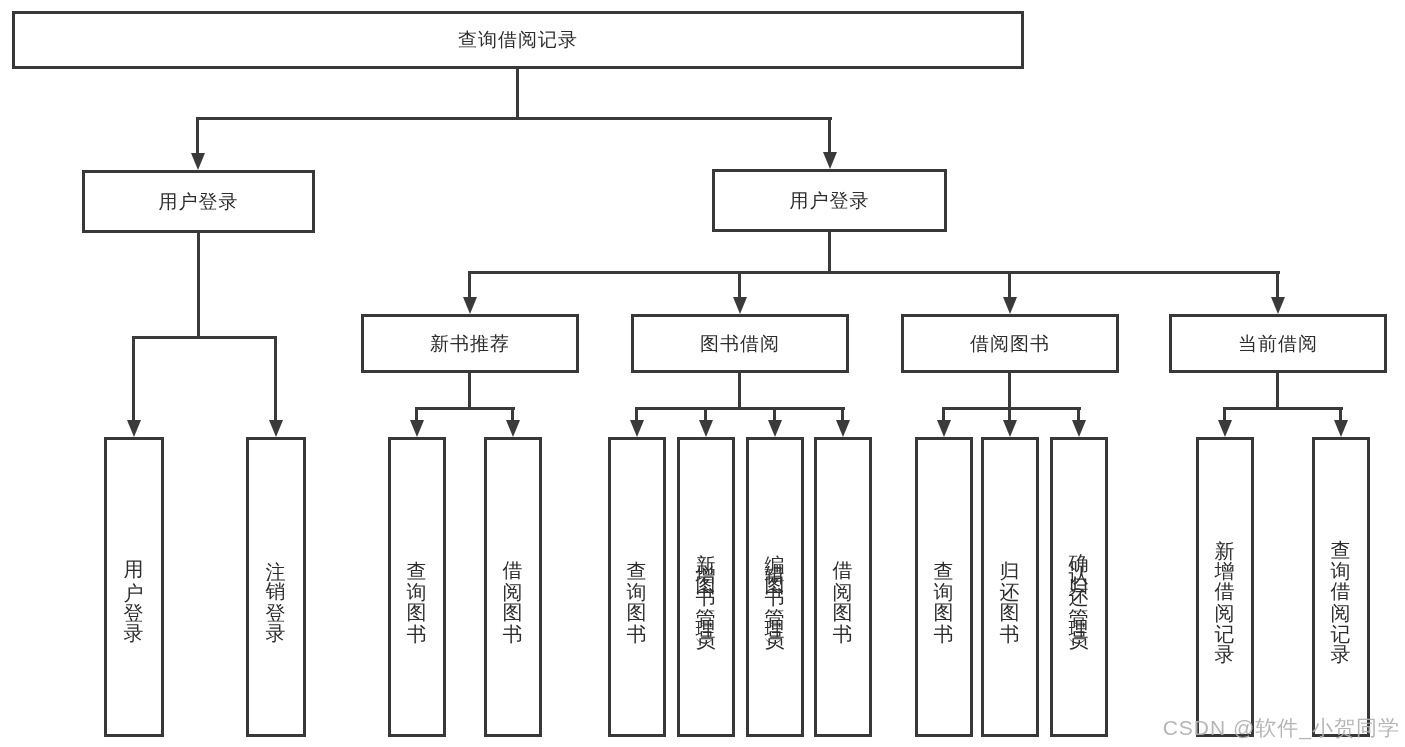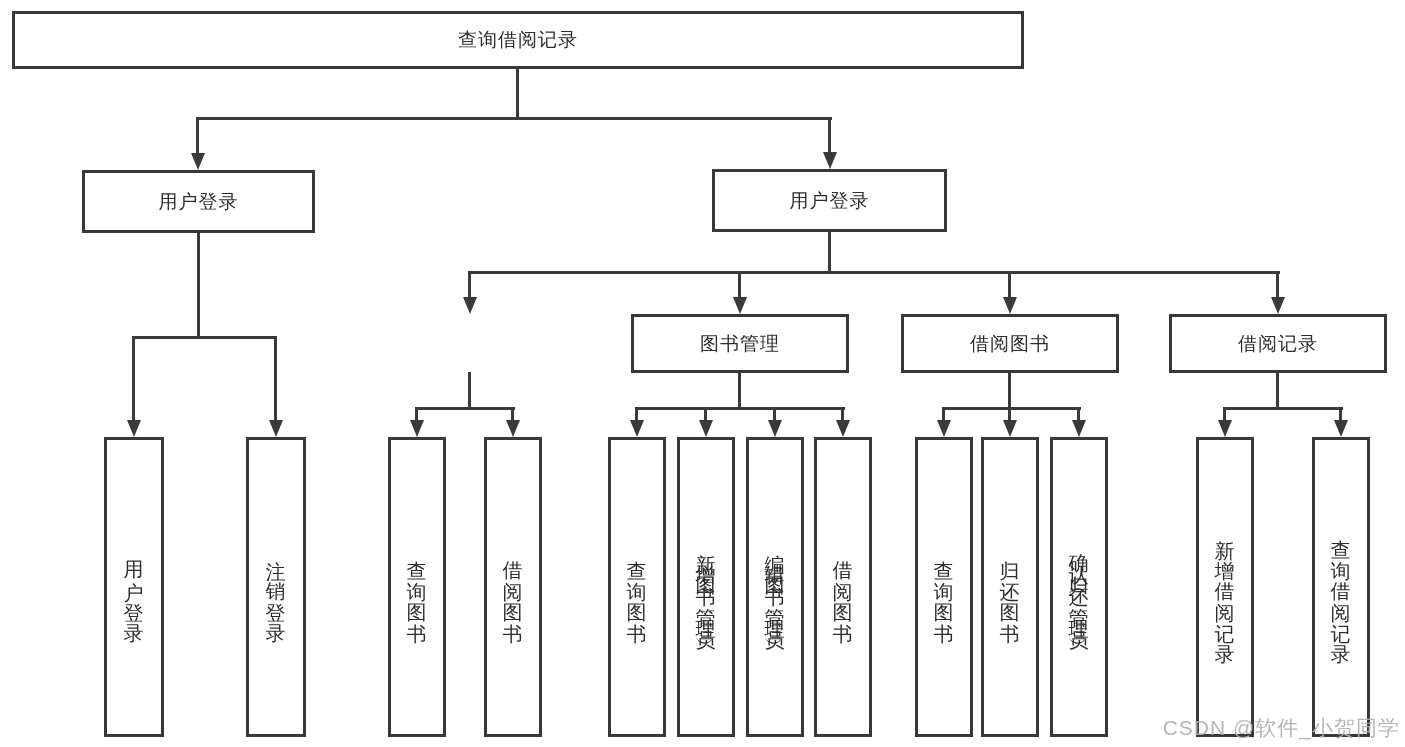--- a/index.html
+++ b/index.html
@@ -42,28 +42,31 @@
     <span class="hlabel">查询借阅记录</span>
   </div>
 
   <div class="node" style="left:82px;top:170px;width:233px;height:63px">
     <span class="hlabel">用户登录</span>
   </div>
   <div class="node" style="left:712px;top:169px;width:235px;height:63px">
     <span class="hlabel">用户登录</span>
   </div>
 
+  <div class="node" style="left:361px;top:314px;width:218px;height:59px">
+    <span class="hlabel">新书推荐</span>
+  </div>
   <div class="node" style="left:631px;top:314px;width:218px;height:59px">
-    <span class="hlabel">图书管理</span>
+    <span class="hlabel">图书借阅</span>
   </div>
   <div class="node" style="left:901px;top:314px;width:218px;height:59px">
     <span class="hlabel">借阅图书</span>
   </div>
   <div class="node" style="left:1169px;top:314px;width:218px;height:59px">
-    <span class="hlabel">借阅记录</span>
+    <span class="hlabel">当前借阅</span>
   </div>
 
   <div class="node leaf" style="left:104px;width:60px">
     <span class="leaf-label">用户登录</span>
   </div>
   <div class="node leaf" style="left:246px;width:60px">
     <span class="leaf-label">注销登录</span>
   </div>
 
   <div class="node leaf" style="left:388px;width:58px">

